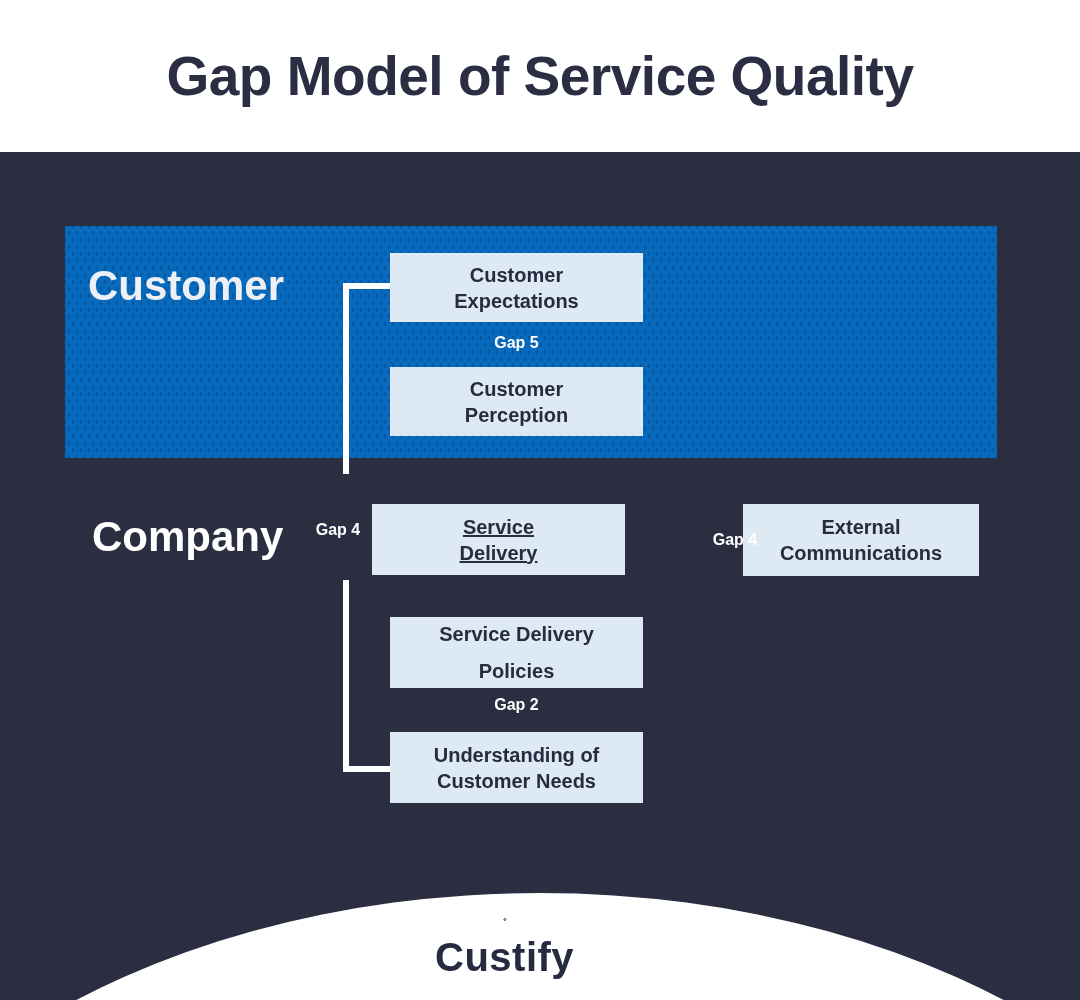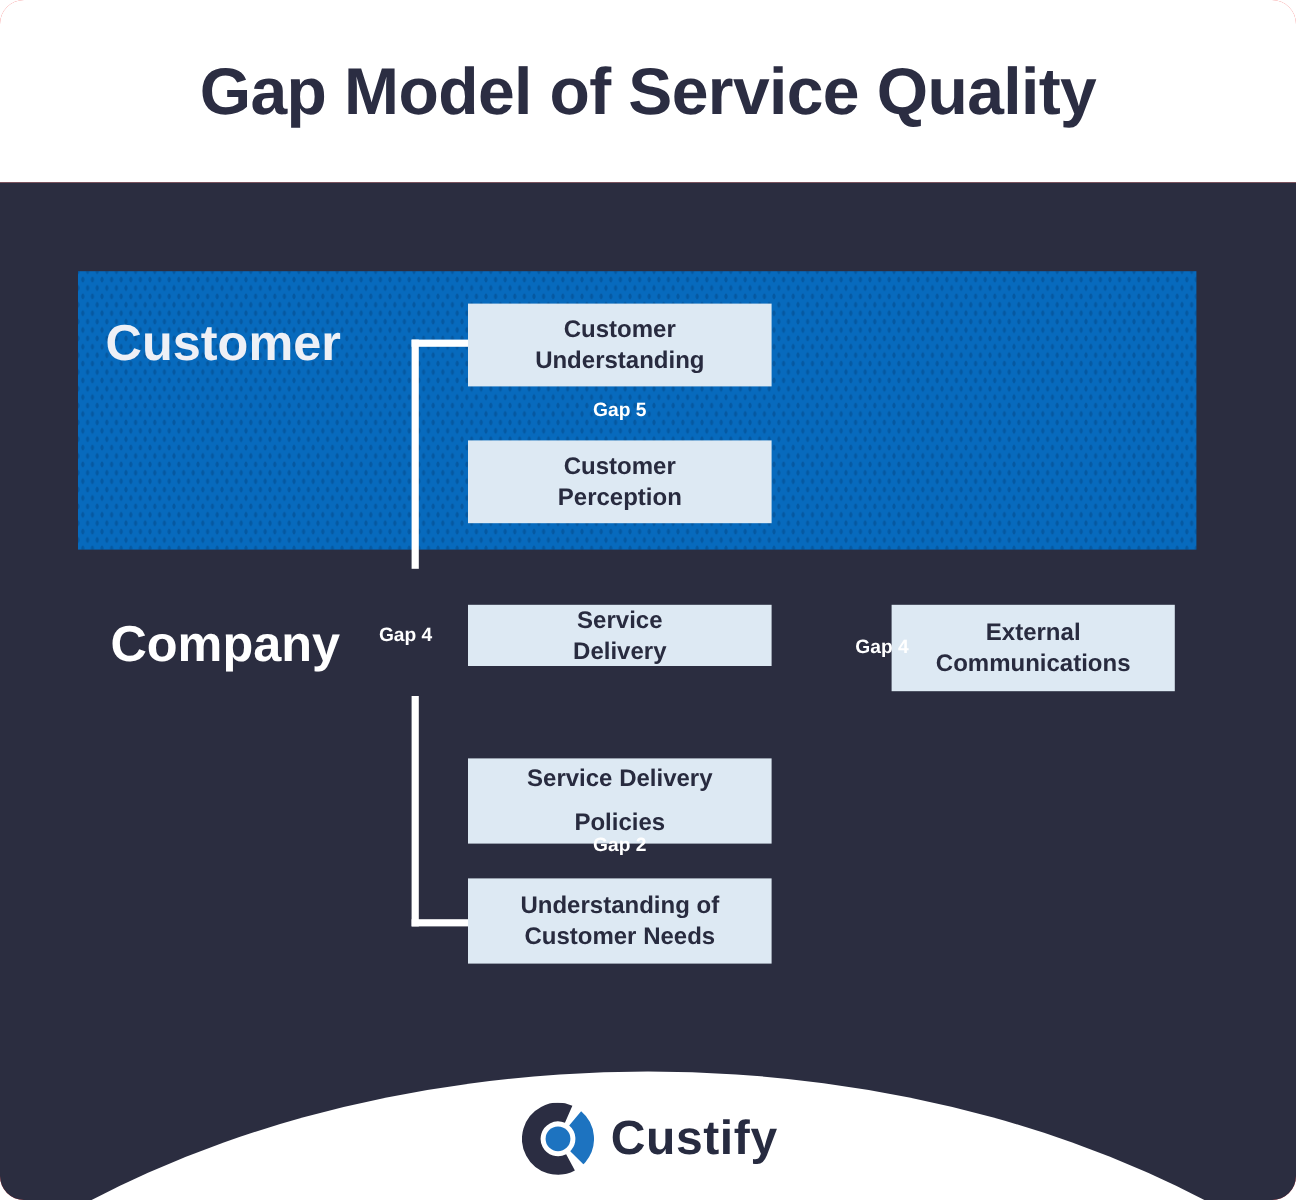--- a/index.html
+++ b/index.html
@@ -2,23 +2,22 @@
 <html><head>
 <meta charset="utf-8">
 <style>
   html, body { margin: 0; padding: 0; background: #ffffff; }
   * { box-sizing: border-box; }
   .canvas {
     position: relative;
     width: 1080px;
     height: 1000px;
     overflow: hidden;
-    background: #ef4444;
+    background: #3b82f6;
     font-family: "Liberation Sans", "DejaVu Sans", sans-serif;
-    border-radius: 20px;
   }
   
   .header {
     position: absolute; left: 0; top: 0; width: 1080px; height: 152px;
     background: #ffffff; display: flex; align-items: center; justify-content: center;
   }
   .title {
     color: #2b2d42; font-size: 55px; font-weight: 700; letter-spacing: -0.5px;
     white-space: nowrap;
   }
@@ -44,22 +43,22 @@
   .customer-label { left: 88px; top: 259px; color: #eef0f6; }
   .company-label  { left: 92px; top: 510px; color: #ffffff; text-align: center; }
   
   .node-box {
     position: absolute; background: #dde9f3;
     display: flex; flex-direction: column; align-items: center; justify-content: center;
     text-align: center; color: #282b3f; font-size: 20px; font-weight: 700; line-height: 26px;
   }
   .box-expectations  { left: 390px; top: 253px; width: 253px; height: 69px; }
   .box-perception    { left: 390px; top: 367px; width: 253px; height: 69px; }
-  .box-service-delivery { left: 390px; top: 504px; width: 253px; height: 51px; }
-  .box-policies      { left: 390px; top: 632px; width: 253px; height: 71px; gap: 11px; }
+  .box-service-delivery { left: 372px; top: 504px; width: 253px; height: 71px; text-decoration: underline; }
+  .box-policies      { left: 390px; top: 617px; width: 253px; height: 71px; gap: 11px; }
   .box-understanding { left: 390px; top: 732px; width: 253px; height: 71px; }
   .box-external      { left: 743px; top: 504px; width: 236px; height: 72px; }
   
   .gap-label {
     position: absolute; color: #ffffff; font-size: 16px; font-weight: 600;
     text-align: center; line-height: 20px; white-space: nowrap;
   }
   .gap5 { left: 390px; top: 333px; width: 253px; }
   .gap3 { left: 390px; top: 584px; width: 253px; }
   .gap2 { left: 390px; top: 695px; width: 253px; }
@@ -71,21 +70,21 @@
   .conn-v-upper  { left: 343px; top: 283px; width: 6px;  height: 191px; }
   .conn-v-lower  { left: 343px; top: 580px; width: 6px;  height: 192px; }
   .conn-h-bottom { left: 343px; top: 766px; width: 47px; height: 6px; }
   
   .footer-dome {
     position: absolute; left: -210px; top: 893px; width: 1500px; height: 1000px;
     background: #ffffff; border-radius: 50%;
   }
   .logo-row {
     position: absolute; left: 435px; top: 918px; height: 62px;
-    display: flex; align-items: center; gap: 14px;
+    display: flex; align-items: center; gap: 14px; flex-direction: column;
   }
   .logo-mark { width: 60px; height: 60px; display: block; }
   .logo-text {
     color: #272b40; font-size: 40px; font-weight: 600; letter-spacing: 0.5px;
     white-space: nowrap;
   }
 </style>
 </head>
 <body>
 
@@ -102,21 +101,21 @@
   <div class="section-label customer-label">Customer</div>
   <div class="section-label company-label">Company</div>
 
   <div class="connector conn-h-top"></div>
   <div class="connector conn-v-upper"></div>
   <div class="connector conn-v-lower"></div>
   <div class="connector conn-h-bottom"></div>
 
   <div class="node-box box-expectations">
     <span>Customer</span>
-    <span>Understanding</span>
+    <span>Expectations</span>
   </div>
 
   <div class="node-box box-perception">
     <span>Customer</span>
     <span>Perception</span>
   </div>
 
   <div class="node-box box-service-delivery">
     <span>Service</span>
     <span>Delivery</span>

